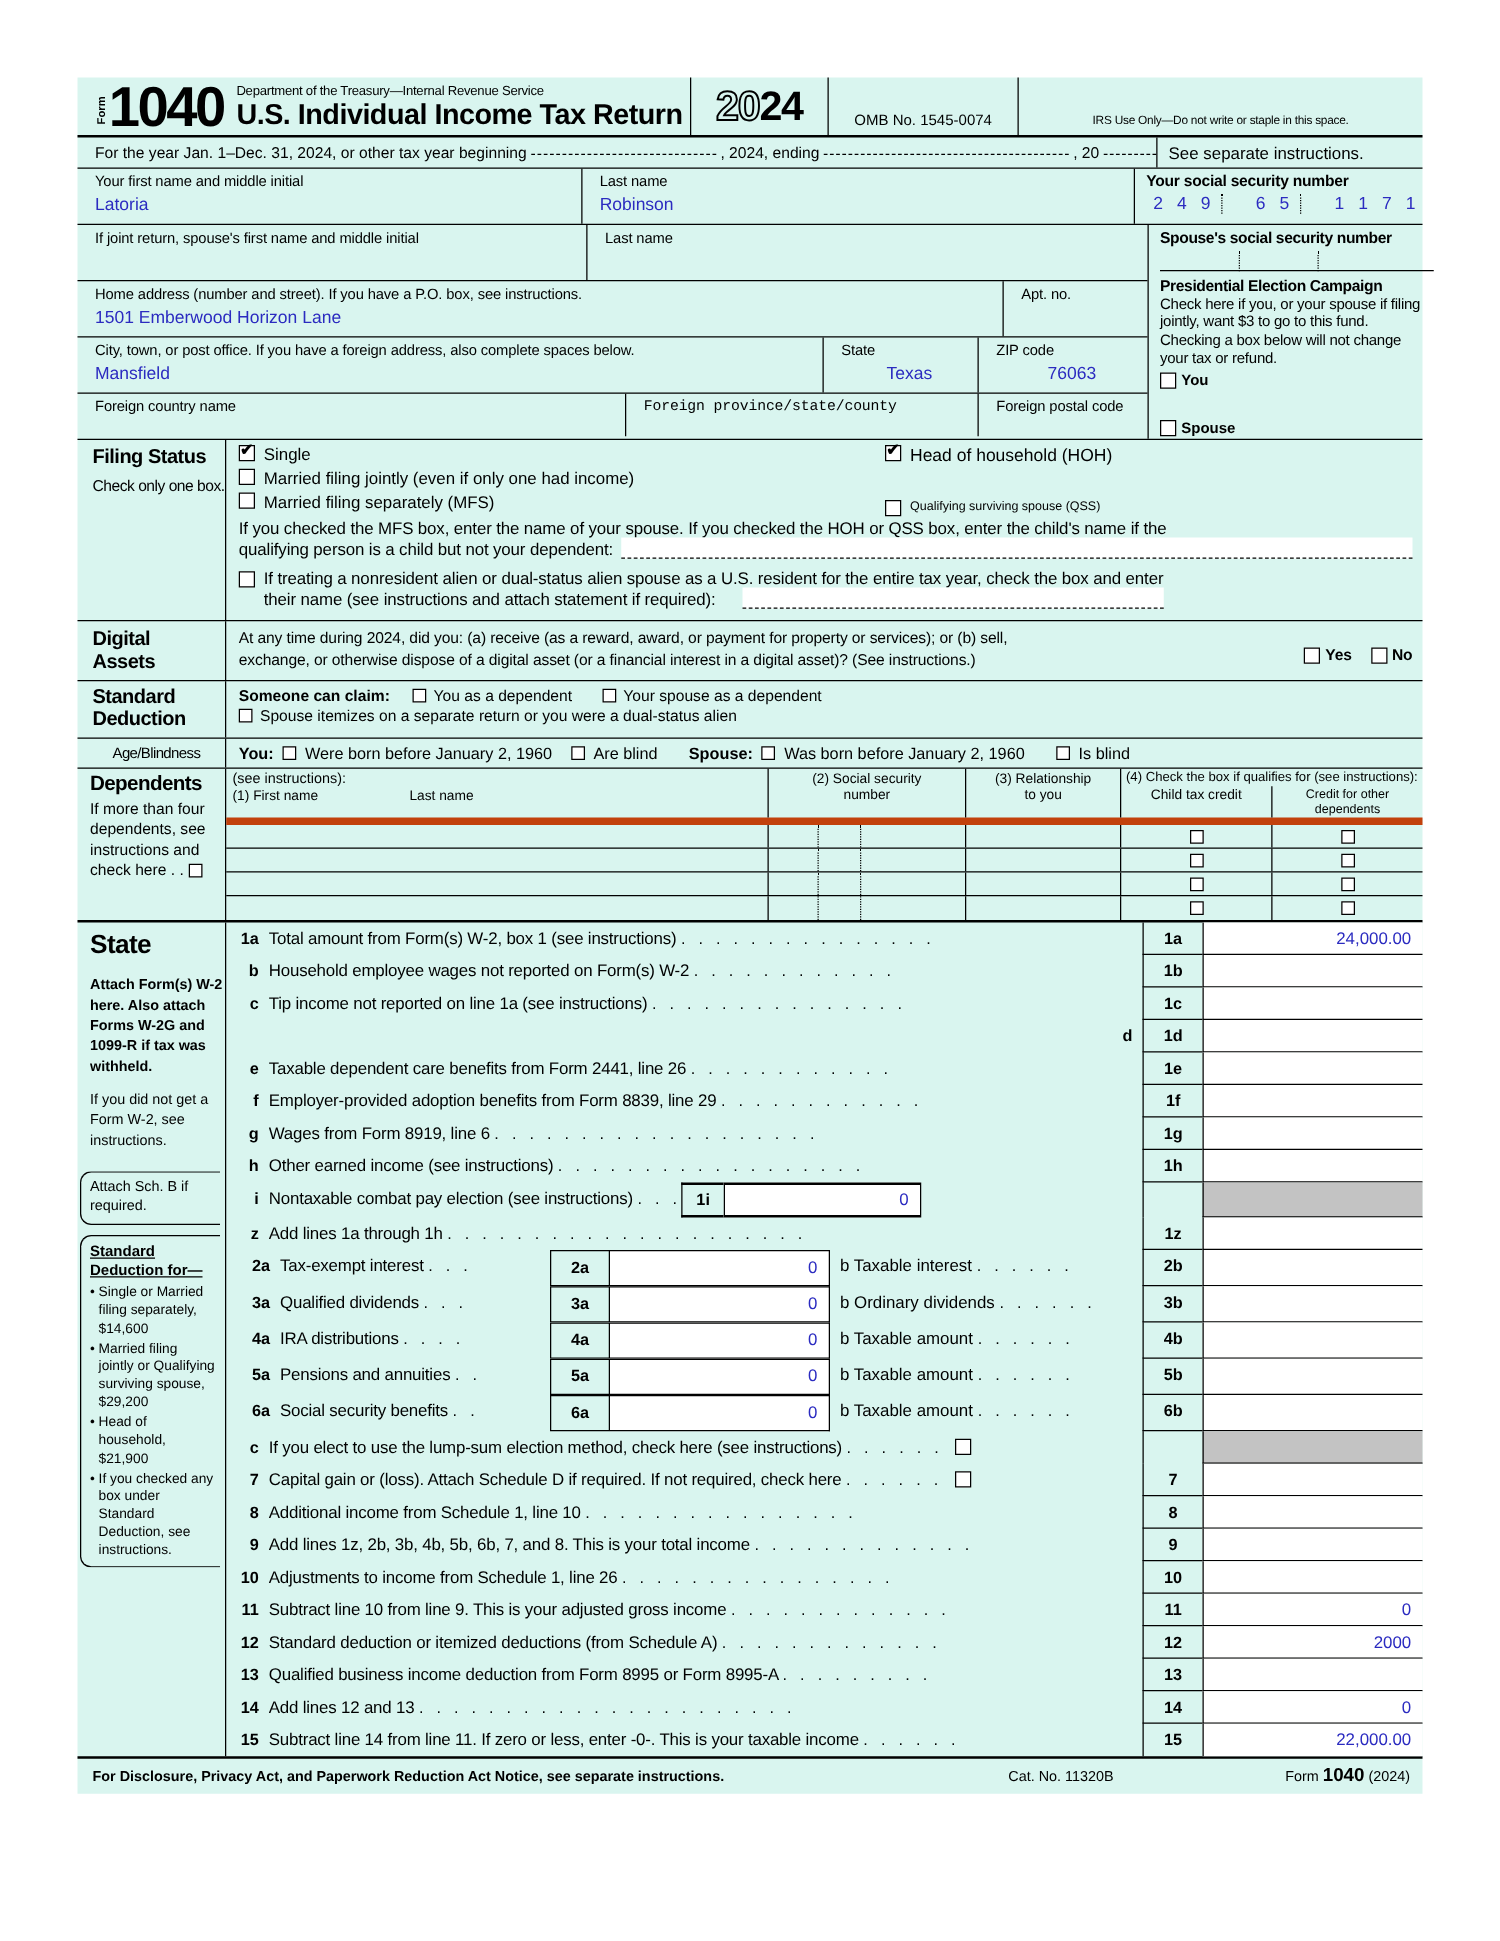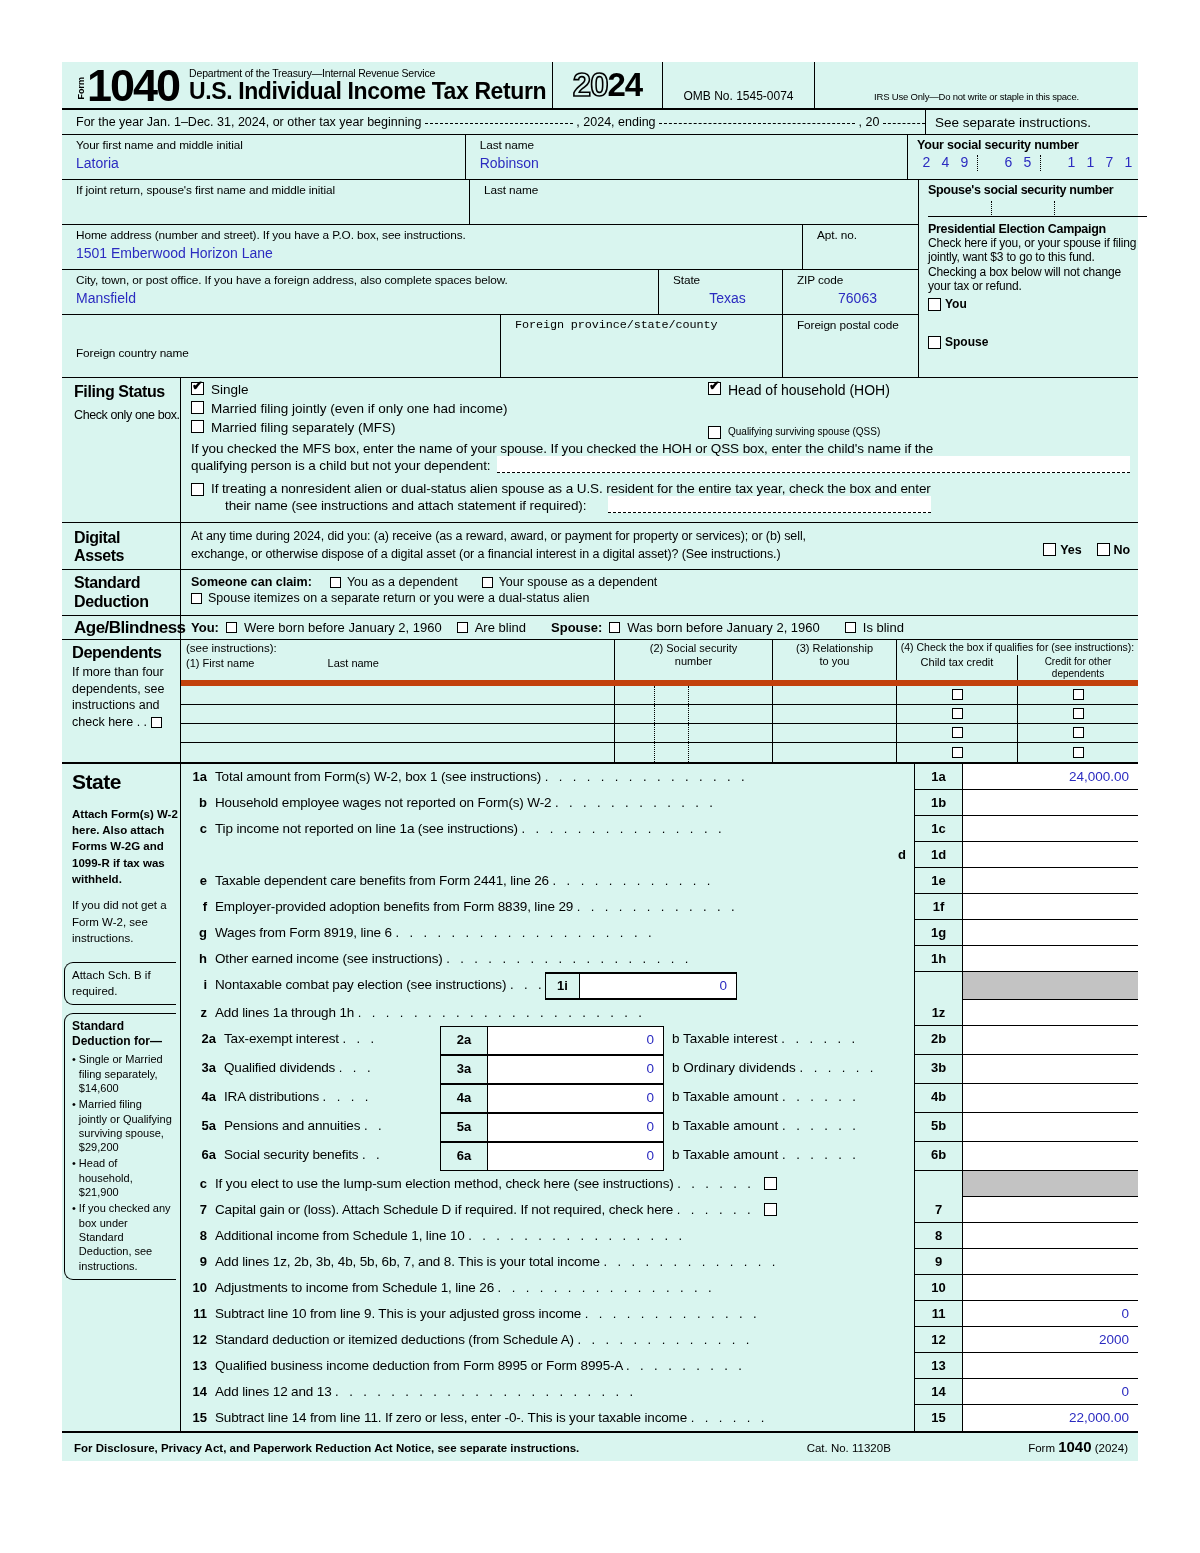--- a/index.html
+++ b/index.html
@@ -62,21 +62,21 @@
   .pec-boxes .cb-wrap { display:flex; align-items:center; gap:4px; font-size:12px; font-weight:bold;}
 
   .row-home { display:flex; border-top:1px solid #000; }
   .row-home .a { flex:1; }
   .row-home .apt { width:116px; border-left:1px solid #000; }
   .row-city { display:flex; border-top:1px solid #000; }
   .row-city .a { flex:1; }
   .row-city .st { width:124px; border-left:1px solid #000; }
   .row-city .zip { width:136px; border-left:1px solid #000; }
   .row-for { display:flex; border-top:1px solid #000; }
-  .row-for .a { flex:1;margin-top:28px; }
+  .row-for .a { flex:1; }
   .row-for .b { width:282px; border-left:1px solid #000;font-family:Liberation Mono, monospace; }
   .row-for .c { width:136px; border-left:1px solid #000; }
   .ctr { text-align:center; }
 
   
   .cb { display:inline-block; width:13px; height:13px; border:1.5px solid #000; background:#fff;
         position:relative; vertical-align:-2px; flex:none; }
   .cb.sm { width:11px; height:11px; }
   .cb.checked::after { content:"\2714"; position:absolute; left:0px; top:-4px; font-size:13px;
         line-height:13px; font-weight:bold; }
@@ -97,21 +97,21 @@
   .da-flex { display:flex; align-items:flex-start; }
   .da-yn { display:flex; gap:15px; margin-left:14px; padding-top:14px; font-size:12.5px; font-weight:bold;}
   .da-yn .cb-wrap { display:flex; align-items:center; gap:4px; }
 
   
   .sd-body { flex:1; border-left:1.6px solid #000; padding:3px 8px 3px 10px; font-size:12.5px; }
   .sd-line { display:flex; align-items:center; gap:6px; margin:2px 0; }
 
   
   .ab-row { display:flex; border-top:1.6px solid #000; align-items:center; }
-  .ab-lbl { width:118px; padding-left:12px; font-size:17px; font-weight:bold; letter-spacing:-0.5px;}
+  .ab-lbl { width:118px; padding-left:28px; font-size:12px; font-weight:normal; letter-spacing:-0.5px;}
   .ab-body { flex:1; border-left:1.6px solid #000; padding:4px 8px 4px 10px; font-size:13px;
              display:flex; align-items:center; gap:7px; }
 
   
   .dep-row { display:flex; border-top:1.6px solid #000; }
   .dep-left { width:118px; padding:3px 0 0 10px; }
   .dep-title { font-size:16.5px; font-weight:bold; letter-spacing:-0.5px; }
   .dep-note { font-size:12.5px; line-height:1.32; margin-top:2px; }
   .dep-right { flex:1; border-left:1.6px solid #000; }
   .dep-head { display:flex; border-bottom:6px solid #c2410c; }
@@ -344,21 +344,21 @@
       <div style="font-size:13.5px;margin-top:6px;letter-spacing:-0.1px;">If you checked the MFS box, enter the name of your spouse. If you checked the HOH or QSS box, enter the child's name if the</div>
       <div style="display:flex;align-items:flex-end;gap:6px;">
         <span style="font-size:13.5px;letter-spacing:-0.1px;">qualifying person is a child but not your dependent:</span>
         <span class="wline" style="flex:1;"></span>
       </div>
 
       <div class="fs-line" style="margin-top:8px;align-items:flex-start;">
         <span class="cb" style="margin-top:2px"></span>
         <span>
           <span style="font-size:13.5px;letter-spacing:-0.1px;">If treating a nonresident alien or dual-status alien spouse as a U.S. resident for the entire tax year, check the box and enter</span>
-          <span style="display:flex;align-items:flex-end;gap:22px;margin-left:14px;">
+          <span style="display:flex;align-items:flex-end;gap:22px;">
             <span style="font-size:13.5px;letter-spacing:-0.1px;white-space:nowrap;">their name (see instructions and attach statement if required):</span>
             <span class="wline" style="flex:1;"></span>
           </span>
         </span>
       </div>
     </div>
   </div>
 
   <div class="secrow">
     <div class="seclbl" style="padding-top:6px">
@@ -534,21 +534,21 @@
       <div style="position:relative;margin-top:16px;">
         <div style="border:1.5px solid #000;border-right:none;border-radius:9px 0 0 9px;
                     margin-left:2px;width:112px;padding:5px 4px 5px 7px;">
           <div style="font-size:11.5px;line-height:1.35;">Attach Sch. B if required.</div>
         </div>
       </div>
 
       <div style="position:relative;margin-top:8px;">
         <div style="border:1.5px solid #000;border-right:none;border-radius:9px 0 0 9px;
                     margin-left:2px;width:112px;padding:5px 4px 6px 7px;">
-          <div style="font-size:12px;font-weight:bold;line-height:1.25;">Standard Deduction for—</div>
+          <div style="font-size:12px;font-weight:bold;line-height:1.25;text-decoration:underline;">Standard Deduction for—</div>
           <div style="font-size:11px;line-height:1.3;margin-top:3px;">
             <div style="display:flex;gap:3px;">
                 <span>•</span>
                 <span>Single or Married filing separately, $14,600</span>
               </div>
             <div style="display:flex;gap:3px;margin-top:2px;">
                 <span>•</span>
                 <span>Married filing jointly or Qualifying surviving spouse, $29,200</span>
               </div>
             <div style="display:flex;gap:3px;margin-top:2px;">

